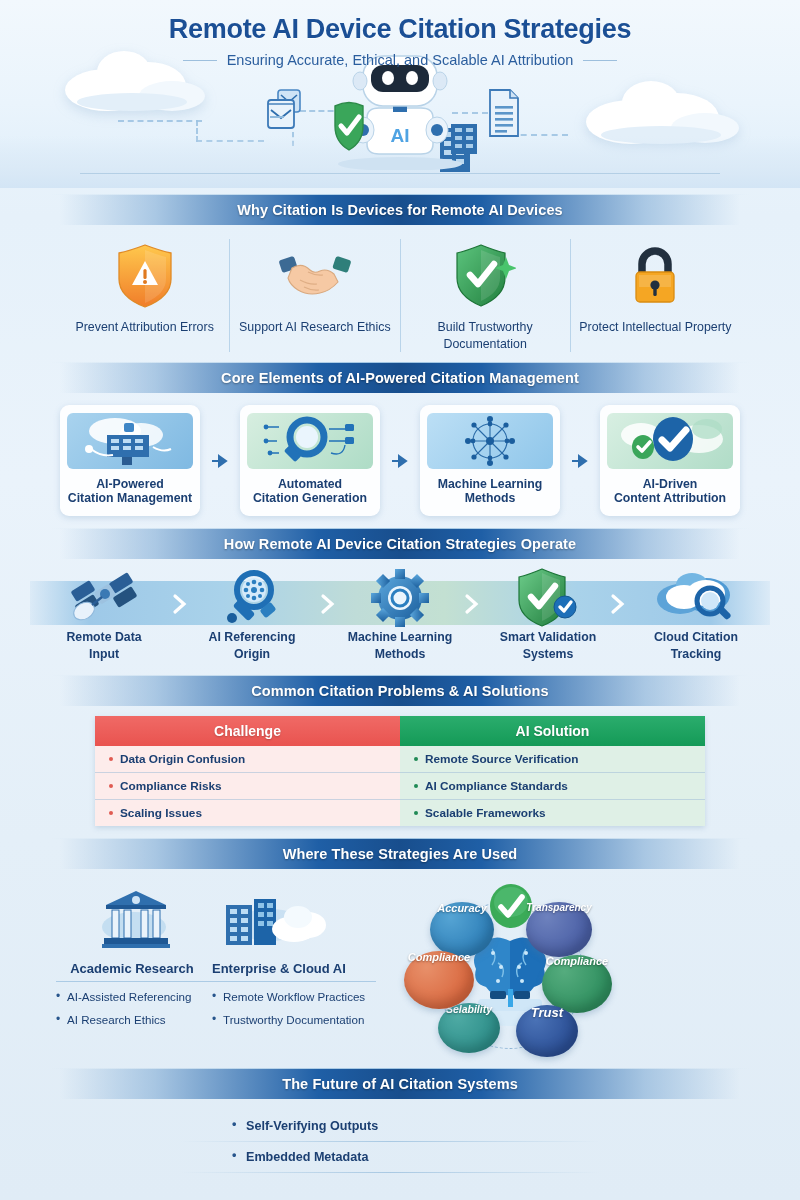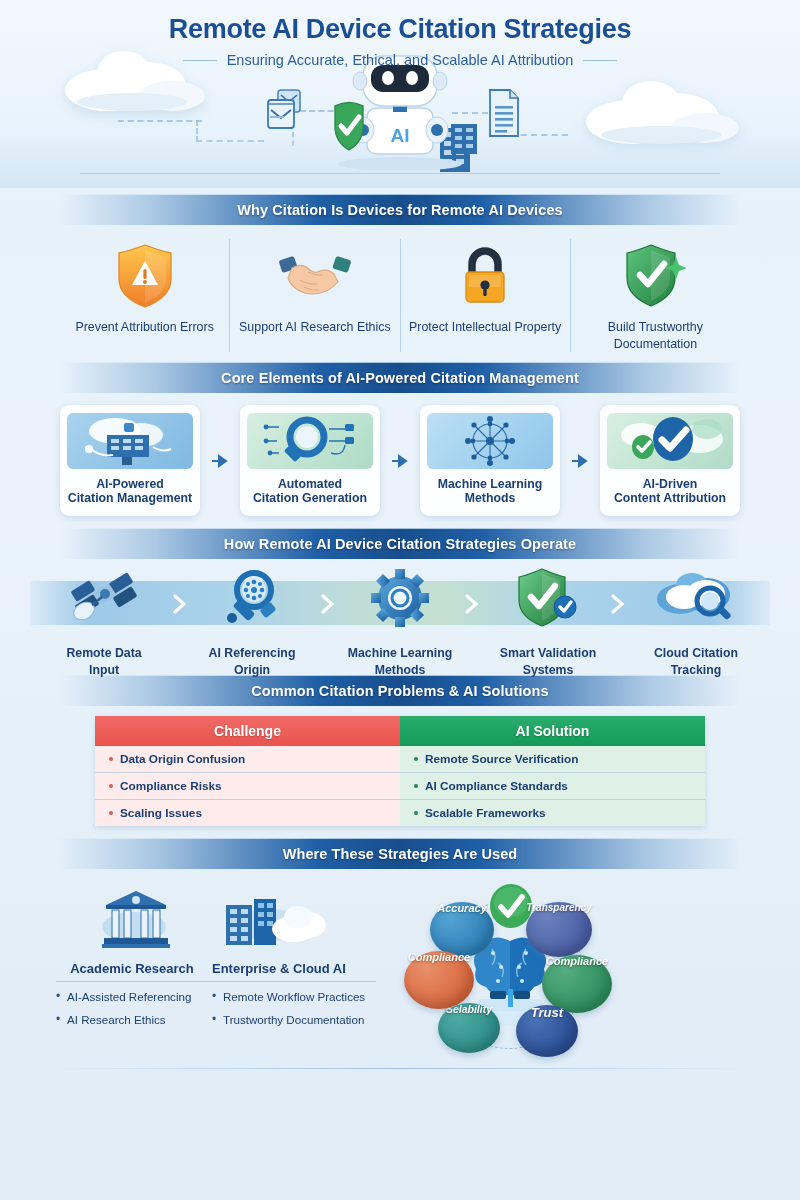--- a/index.html
+++ b/index.html
@@ -80,21 +80,21 @@
       #9ec9e8 8%,
       #a9d2ea 26%,
       #bfdcd8 44%,
       #c3e0d2 56%,
       #a9d2ea 74%,
       #9ec9e8 92%,
       rgba(150,195,230,.15) 100%);}
   .flow-row{position:relative;display:flex;z-index:3;}
   .flow-cell{flex:1;display:flex;flex-direction:column;align-items:center;}
   .flow-ico{height:62px;display:flex;align-items:center;justify-content:center;}
-  .flow-lbl{margin-top:16px;text-align:center;font-size:12.3px;font-weight:bold;color:#1b3f72;line-height:1.32;}
+  .flow-lbl{margin-top:0;text-align:center;font-size:12.3px;font-weight:bold;color:#1b3f72;line-height:1.32;}
   .chev{position:absolute;top:34px;z-index:4;}
   
   .tbl{width:610px;margin:10px auto 12px;border-collapse:separate;border-spacing:0;
     box-shadow:0 2px 5px rgba(120,155,190,.3);}
   .tbl th{font-size:14px;font-weight:bold;color:#fff;padding:7px 0;text-align:center;
     text-shadow:0 1px 2px rgba(0,0,0,.22);}
   .th-red{background:linear-gradient(180deg,#f06a66 0%,#e9534f 100%);}
   .th-green{background:linear-gradient(180deg,#2bad6d 0%,#149a57 100%);}
   .tbl td{font-size:11.8px;font-weight:bold;color:#1b3f72;padding:6px 0 6px 14px;
     border-bottom:1px solid rgba(160,190,215,.55);}
@@ -283,47 +283,47 @@
               <path d="M30 24 q8 4 15 3" fill="none" stroke="#dfae85" stroke-width="1.2"></path>
               <path d="M22 32 q9 5 17 4" fill="none" stroke="#dfae85" stroke-width="1.2"></path>
               <path d="M26 39 q8 4 15 3" fill="none" stroke="#dfae85" stroke-width="1.2"></path>
             </svg>
           </div>
           <div class="why-lbl">Support AI Research Ethics</div>
         </div>
 
         <div class="why-cell">
           <div class="why-ico">
-            <svg width="54" height="66" viewBox="0 0 54 66">
-              <path d="M14 30 v-9 a13 13 0 0 1 26 0 v9" fill="none" stroke="#22303f" stroke-width="7.5" stroke-linecap="round"></path>
-              <rect x="8" y="29" width="38" height="30" rx="4" fill="#f5a623" stroke="#d98c12" stroke-width="1.3"></rect>
-              <rect x="11" y="32" width="32" height="12" fill="#ffffff" opacity=".16"></rect>
-              <circle cx="27" cy="42" r="4.6" fill="#22303f"></circle>
-              <rect x="25.3" y="44" width="3.4" height="9" rx="1.6" fill="#22303f"></rect>
-            </svg>
-          </div>
-          <div class="why-lbl">Protect Intellectual Property</div>
-        </div>
-
-        <div class="why-cell">
-          <div class="why-ico">
             <svg width="62" height="66" viewBox="0 0 62 66">
               <defs>
                   <linearGradient id="sg" x1="0" y1="0" x2="1" y2="1">
                 <stop offset="0" stop-color="#5cc47d"></stop>
                     <stop offset="1" stop-color="#22803f"></stop>
                   </linearGradient>
                 </defs>
               <path d="M27 2 q15 6 24 8 v25 q0 18 -24 28 q-24 -10 -24 -28 v-25 q9 -2 24 -8 z" fill="url(#sg)" stroke="#1d7437" stroke-width="1.2"></path>
               <path d="M27 7 q12 5 19 7 v21 q0 14 -19 23 z" fill="#ffffff" opacity=".12"></path>
               <path d="M16 32 l8 9 l16 -20" fill="none" stroke="#ffffff" stroke-width="6.5" stroke-linecap="round" stroke-linejoin="round"></path>
               <path d="M52 14 l3 8 l8 3 l-8 3 l-3 8 l-3 -8 l-8 -3 l8 -3 z" fill="#49c46c"></path>
             </svg>
           </div>
           <div class="why-lbl">Build Trustworthy Documentation</div>
+        </div>
+
+        <div class="why-cell">
+          <div class="why-ico">
+            <svg width="54" height="66" viewBox="0 0 54 66">
+              <path d="M14 30 v-9 a13 13 0 0 1 26 0 v9" fill="none" stroke="#22303f" stroke-width="7.5" stroke-linecap="round"></path>
+              <rect x="8" y="29" width="38" height="30" rx="4" fill="#f5a623" stroke="#d98c12" stroke-width="1.3"></rect>
+              <rect x="11" y="32" width="32" height="12" fill="#ffffff" opacity=".16"></rect>
+              <circle cx="27" cy="42" r="4.6" fill="#22303f"></circle>
+              <rect x="25.3" y="44" width="3.4" height="9" rx="1.6" fill="#22303f"></rect>
+            </svg>
+          </div>
+          <div class="why-lbl">Protect Intellectual Property</div>
         </div>
 
       </div>
     </div>
     <div class="divider"></div>
   </div>
 
   <div class="sec">
     <div class="banner">
       <span>Core Elements of AI-Powered Citation Management</span>
@@ -730,14 +730,26 @@
           </div>
           <div class="bub" style="left:24px;top:74px;width:70px;height:58px;background:radial-gradient(circle at 32% 28%,#e8906a,#d9683f 70%);">
             <span>Compliance</span>
           </div>
         </div>
       </div>
     </div>
     <div class="divider"></div>
   </div>
 
+  <div class="sec">
+    <div class="banner">
+      <span>The Future of AI Citation Systems</span>
+    </div>
+    <div class="fut">
+      <div class="fut-li">Self-Verifying Outputs</div>
+      <div class="fut-rule"></div>
+      <div class="fut-li">Embedded Metadata</div>
+      <div class="fut-rule"></div>
+
+    </div>
+  </div>
 
 </div>
 
 </body></html>

